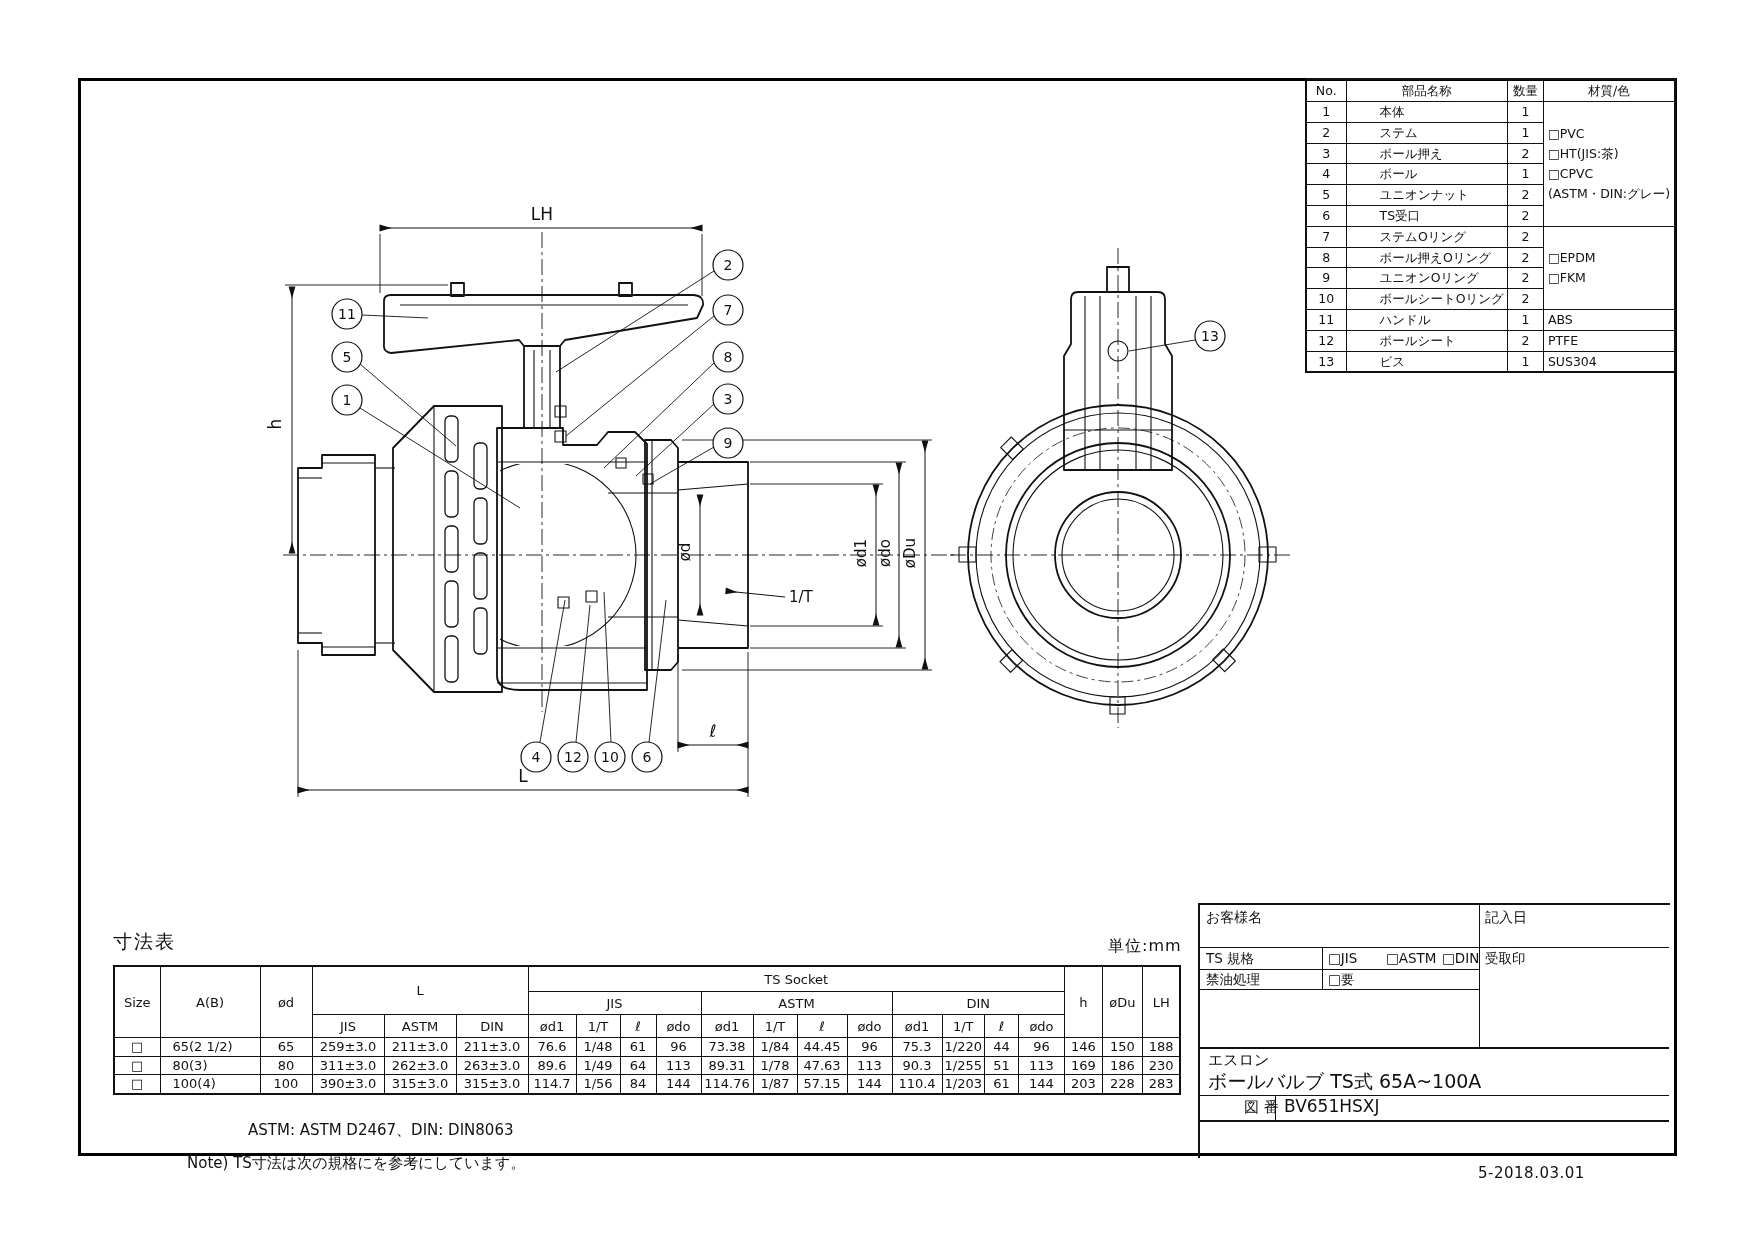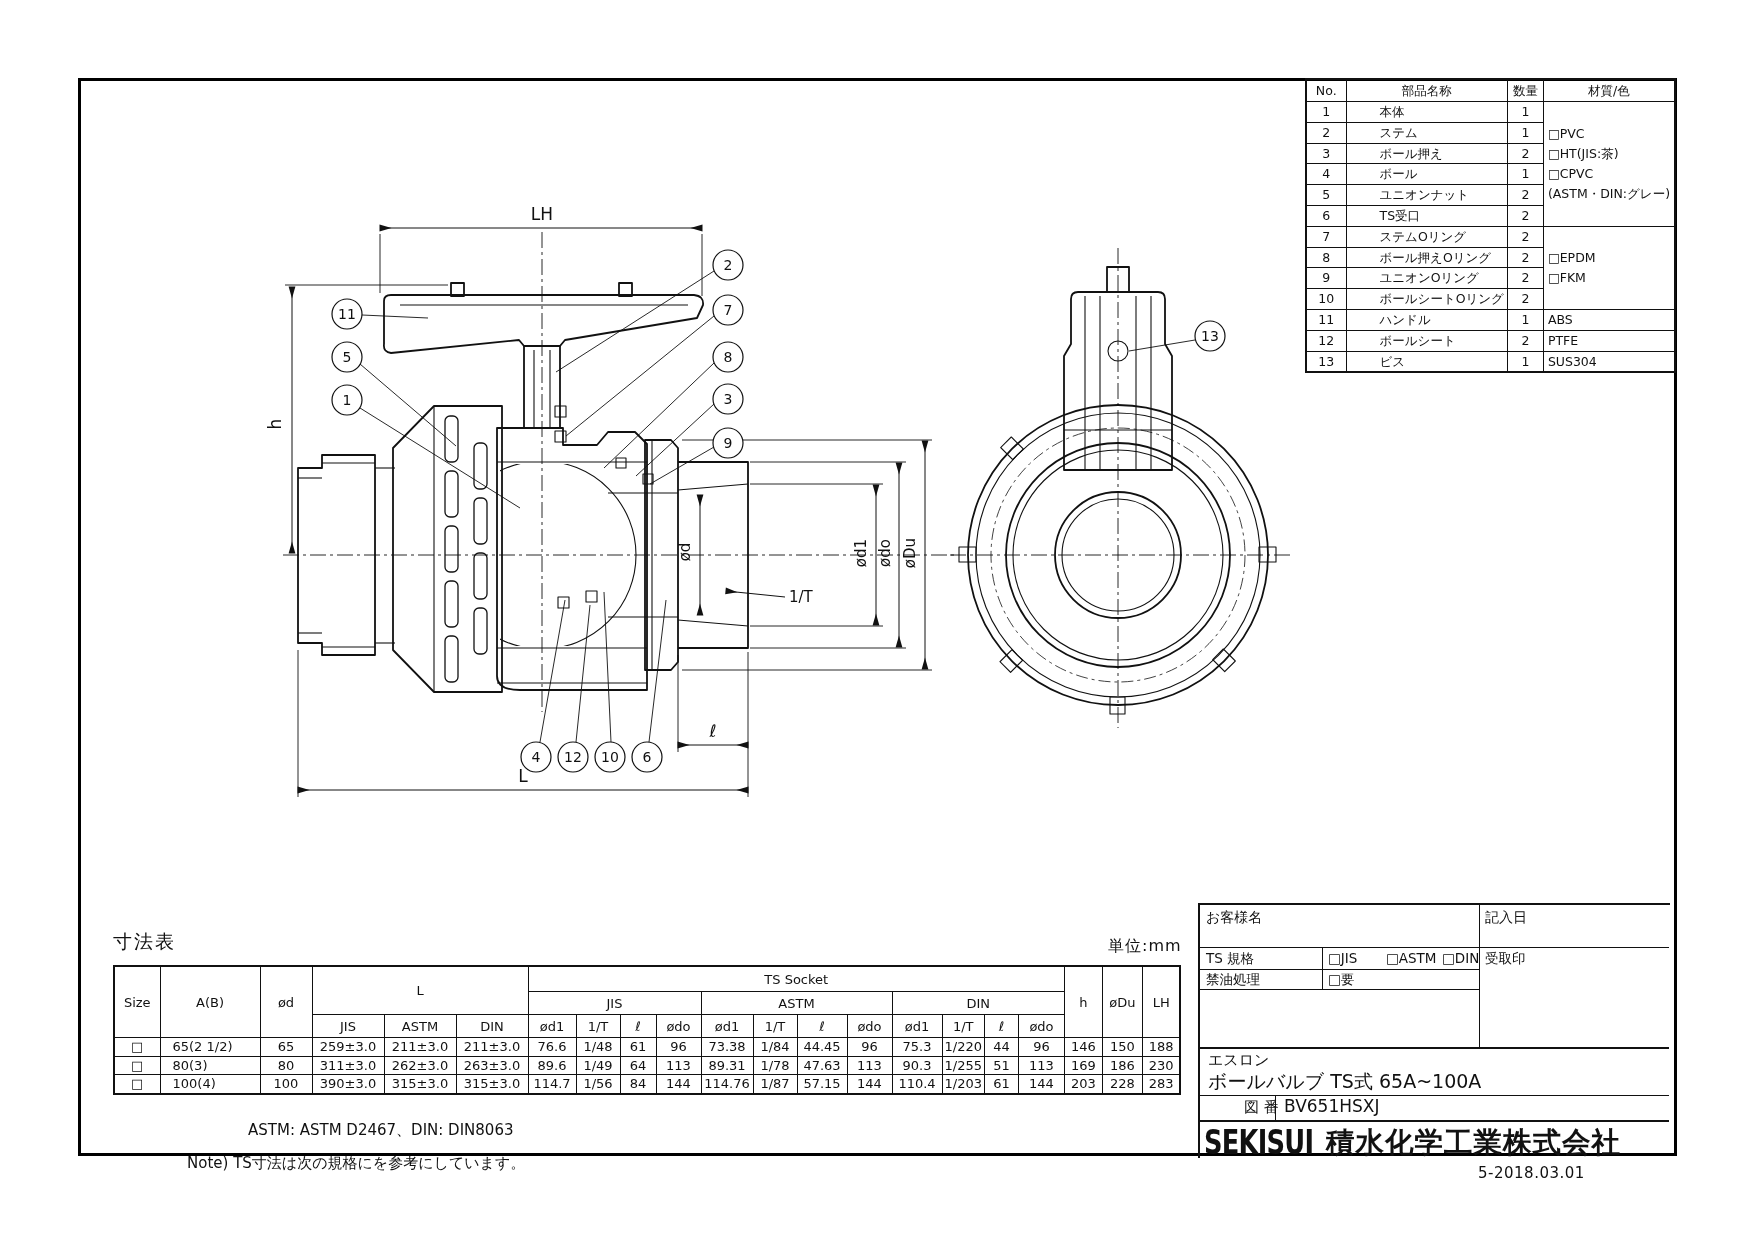--- a/index.html
+++ b/index.html
@@ -533,20 +533,16 @@
 
     <div class="lbl" style="left:6px;top:66px;">禁油処理</div>
     <div class="lbl" style="left:128px;top:66px;">□要</div>
 
     <div class="lbl" style="left:8px;top:146px;font-size:15px;">エスロン</div>
     <div class="lbl" style="left:8px;top:164px;font-size:19px;">ボールバルブ TS式 65A~100A</div>
 
     <div class="lbl" style="left:8px;top:193px;font-size:15px;margin-left:36px;">図 番</div>
     <div class="lbl" style="left:84px;top:191px;font-size:17px;">BV651HSXJ</div>
 
-    <div class="company">
-      <span class="logo">SEKISUI</span>
-      <span class="cname">積水化学工業株式会社</span>
-    </div>
   </div>
 
   <div class="abs footer-date" style="left:1478px;top:1164px;">5-2018.03.01</div>
 </div>
 
 </body></html>

